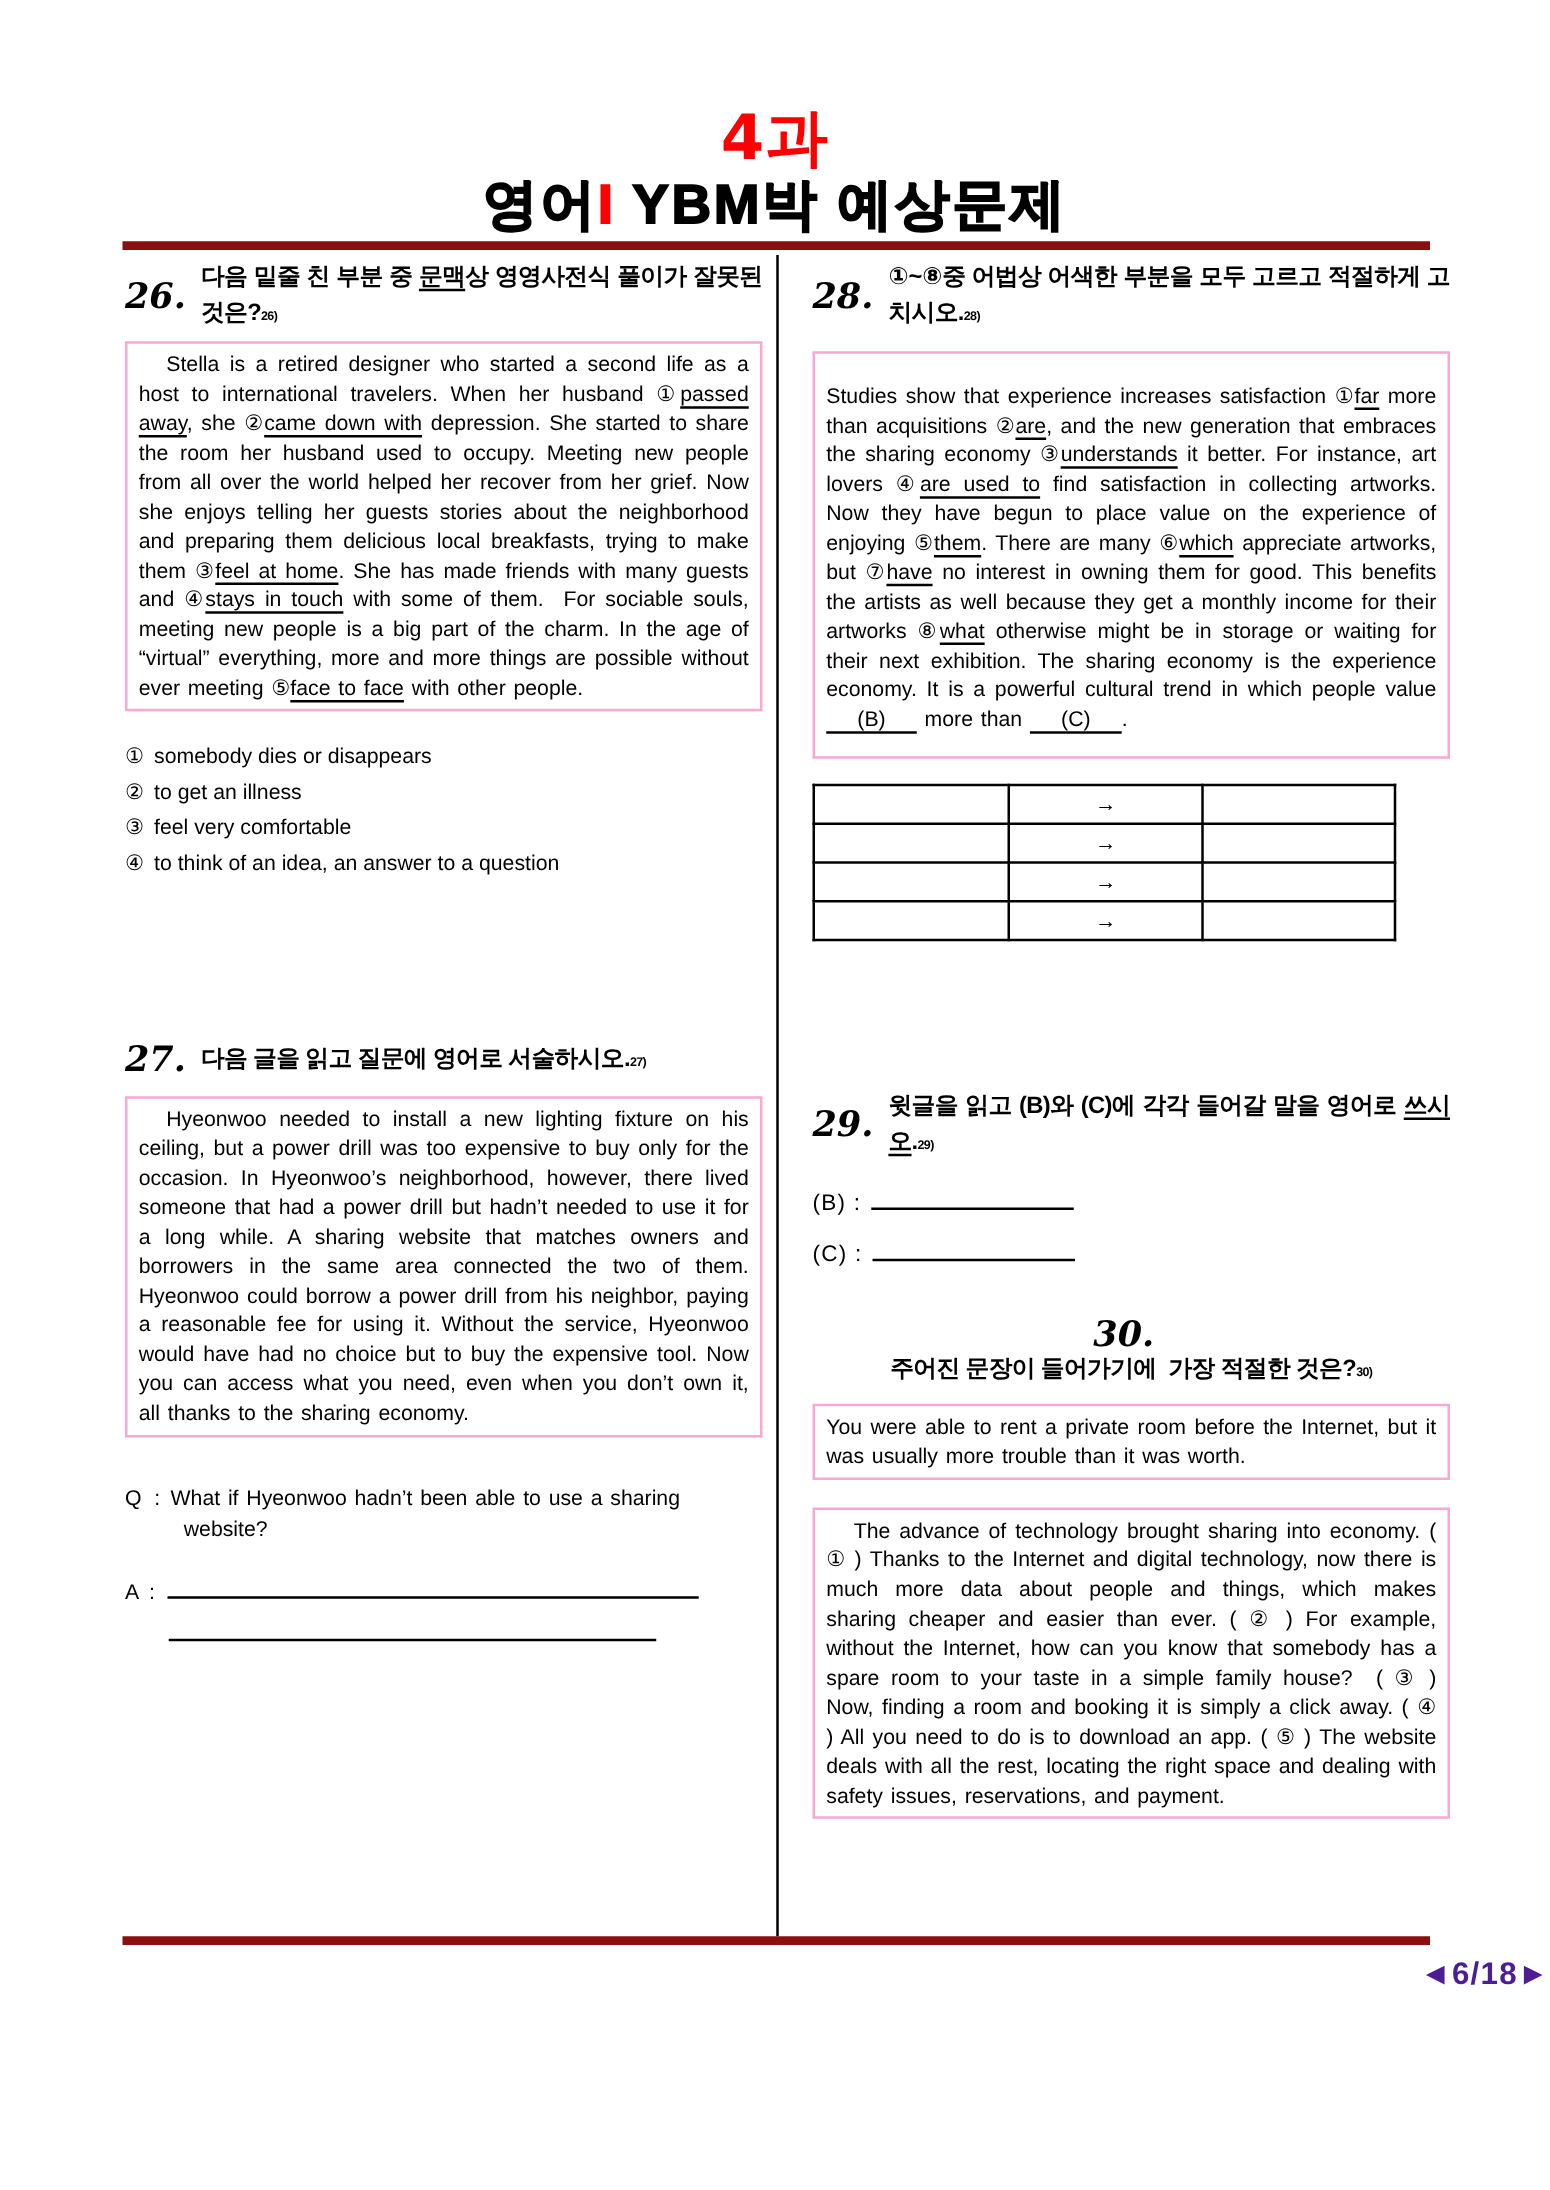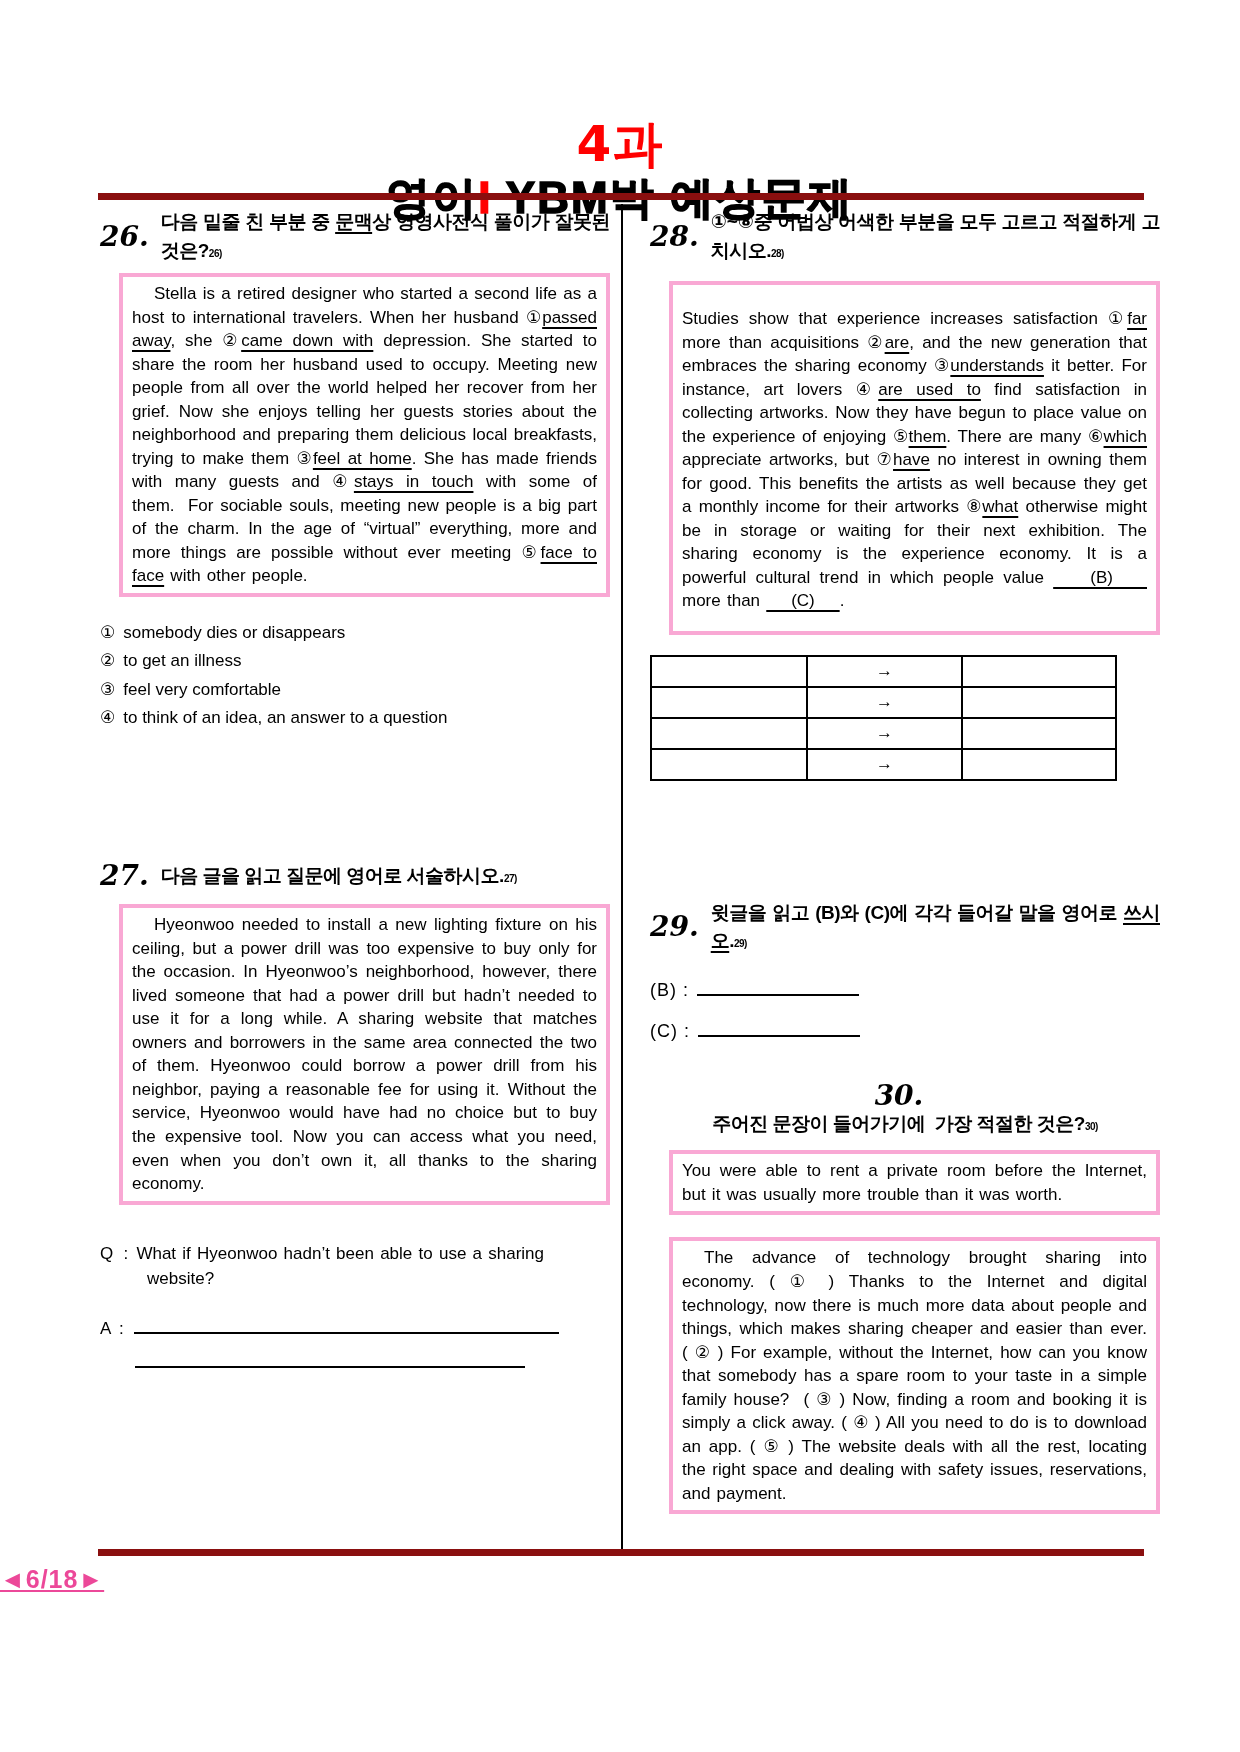--- a/index.html
+++ b/index.html
@@ -4,57 +4,57 @@
 <style>
   * { margin:0; padding:0; box-sizing:border-box; }
   html,body { background:#e8e8e8; }
   .page {
     position:relative; width:1240px; height:1752px; margin:0 auto;
     background:#ffffff; color:#000;
     font-family:"Liberation Sans","DejaVu Sans",sans-serif;
     overflow:hidden;
   }
   
-  .header { text-align:center; padding-top:118px; line-height:1.05; }
+  .header { text-align:center; padding-top:84px; line-height:1.05; }
   .lesson {
     color:#ff0000; font-size:50px; font-weight:900;
     font-family:"DejaVu Sans","Liberation Sans",sans-serif; letter-spacing:1px;
   }
   .doc-title {
     margin-top:4px; font-size:44px; font-weight:900; letter-spacing:2px;
     -webkit-text-stroke:1.5px #000;
   }
   .doc-title .red { color:#ff0000; -webkit-text-stroke:1.5px #ff0000; }
   .rule { position:absolute; left:98px; width:1046px; height:7px; background:#8a0f0f; }
   .top-rule { top:193px; }
   .bottom-rule { top:1549px; }
   .divider { position:absolute; left:621px; top:204px; width:2px; height:1345px; background:#000; }
   .page-num {
-    position:absolute; top:1565px; left:0; width:100%; text-align:left;
-    color:#ec4899; font-weight:bold; font-size:25px; letter-spacing:1px;text-decoration:underline;
+    position:absolute; top:1565px; left:0; width:100%; text-align:right;
+    color:#4c1d95; font-weight:bold; font-size:25px; letter-spacing:1px;
   }
   
   .columns { position:absolute; top:208px; left:100px; width:1060px; display:flex; }
   .col { width:510px; }
   .col.left { margin-right:40px; }
   
   .qheader { display:flex; align-items:center; }
   .qnum {
     font-family:"DejaVu Serif","Liberation Serif",serif; font-style:italic; font-weight:bold;
     font-size:28px; line-height:1.0; margin-right:12px; flex:0 0 auto;
   }
   .qtitle {
     font-weight:bold; font-size:19px; line-height:1.5; letter-spacing:-0.5px;
     text-align:justify; word-break:break-all; flex:1 1 auto;
   }
   .qtitle .ref { font-size:10px; }
   
   .box {
-    border:4px solid #f9a8d4; padding:5px 9px;
-    font-size:17px; line-height:1.385; text-align:justify; word-spacing:1.5px;margin-left:19px;
+    border:2px solid #f9a8d4; padding:5px 9px;
+    font-size:17px; line-height:1.385; text-align:justify; word-spacing:1.5px;
   }
   .box p.indent { text-indent:22px; }
   .pad-box { padding:22px 9px 18px 9px; }
   .ul { text-decoration:underline; text-underline-offset:4px; text-decoration-thickness:1.5px; }
   .circ { font-size:17px; }
   
   .options { margin-top:24px; font-size:17px; line-height:1.38; }
   .option { padding-left:30px; text-indent:-30px; margin-bottom:5px; }
   .option .marker { margin-right:8px; }
   

